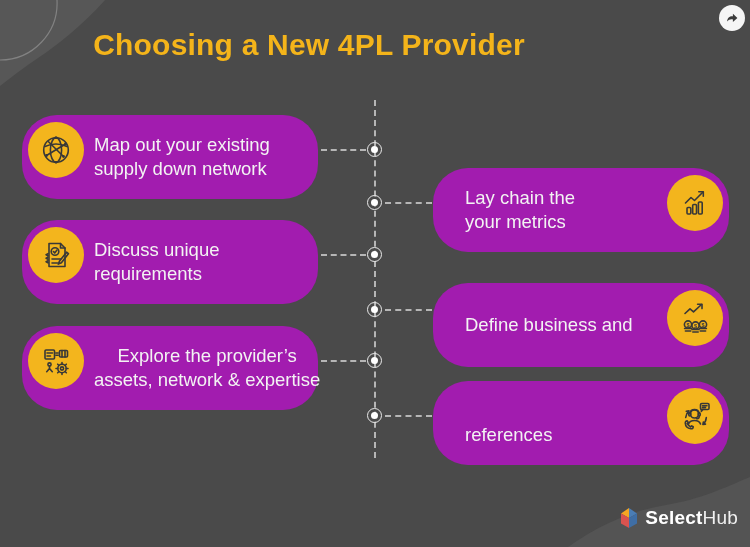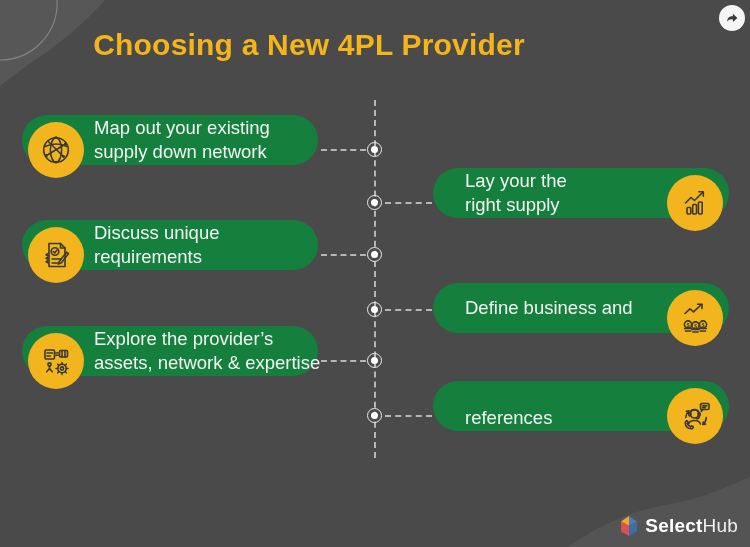--- a/index.html
+++ b/index.html
@@ -13,22 +13,22 @@
     position:absolute;left:0;top:28px;width:618px;margin:0;
     text-align:center;font-size:30px;font-weight:800;letter-spacing:.2px;
     color:#f4b41a;
   }
   .share-btn{
     position:absolute;left:719px;top:5px;width:26px;height:26px;border-radius:50%;
     background:#f5f5f5;display:flex;align-items:center;justify-content:center;
     cursor:pointer;
   }
   .pill{
-    position:absolute;height:50px;width:296px;border-radius:35px;
-    background:#15803d;display:flex;align-items:center;
+    position:absolute;height:84px;width:296px;border-radius:35px;
+    background:#a21caf;display:flex;align-items:center;
   }
   .pill .label{
     color:#f3f3f3;font-size:18.5px;line-height:24px;white-space:nowrap;
   }
   .pill.left{left:22px;}
   .pill.left .label{margin-left:72px;}
   .pill.right{left:433px;}
   .pill.right .label{margin-left:32px;}
   .badge{
     position:absolute;top:7px;width:56px;height:56px;border-radius:50%;
@@ -47,21 +47,21 @@
     border:1.5px solid #e9e9e9;background:transparent;
   }
   .tl-node::after{
     content:"";position:absolute;left:3px;top:3px;width:7px;height:7px;
     border-radius:50%;background:#ffffff;
   }
   .tl-conn{
     position:absolute;height:0;border-top:2px dashed rgba(255,255,255,.6);
   }
   .logo{
-    position:absolute;right:12px;bottom:10px;display:flex;align-items:flex-end;gap:6px;
+    position:absolute;right:12px;bottom:18px;display:flex;align-items:flex-end;gap:6px;
   }
   .logo-text{color:#ffffff;font-size:19px;letter-spacing:.2px;}
   .logo-text b{font-weight:800;}
   .logo-text span{font-weight:400;color:#f0f0f0;}
   .ic{stroke:#383838;stroke-width:1.6;fill:none;stroke-linecap:round;stroke-linejoin:round;}
 </style>
 </head>
 <body>
 
 <div class="stage">
@@ -134,21 +134,21 @@
           <path d="M10 16.6 l-1.9 1.1 1.9 1.1 M10 20.1 l-1.9 1.1 1.9 1.1 M10 23.6 l-1.9 1.1 1.9 1.1"></path>
         </g>
       </svg>
     </span>
     <div class="label">
       <span>Discuss unique</span><br>
       <span>requirements</span>
     </div>
   </div>
 
-  <div class="pill left" style="top:326px;">
+  <div class="pill left" style="top:326px;text-align:center;">
     <span class="badge">
       <svg width="36" height="36" viewBox="0 0 36 36">
         <g class="ic">
           <rect x="7" y="7" width="9.5" height="9" rx="1"></rect>
           <path d="M9 10 h5.5 M9 13 h3.5"></path>
           <rect x="21.5" y="7.5" width="8" height="6.5" rx="1"></rect>
           <path d="M24 7.5 v6.5 M27 7.5 v6.5"></path>
           <path d="M17.8 10 h2.4 M17.8 12.3 h2.4"></path>
           <circle cx="11.5" cy="21.5" r="1.6"></circle>
           <path d="M11.5 23.1 v2.4 M11.5 25.5 l-2.8 3.2 M11.5 25.5 l2.8 3.2"></path>
@@ -159,22 +159,22 @@
       </svg>
     </span>
     <div class="label">
       <span>Explore the provider’s</span><br>
       <span>assets, network &amp; expertise</span>
     </div>
   </div>
 
   <div class="pill right" style="top:168px;">
     <div class="label">
-      <span>Lay your the</span><br>
-      <span>right supply</span>
+      <span>Lay chain the</span><br>
+      <span>your metrics</span>
     </div>
     <span class="badge">
       <svg width="36" height="36" viewBox="0 0 36 36">
         <g class="ic">
           <rect x="10" y="22.5" width="3.8" height="6.5" rx="1"></rect>
           <rect x="15.7" y="19.5" width="3.8" height="9.5" rx="1"></rect>
           <rect x="21.4" y="17" width="3.8" height="12" rx="1"></rect>
           <path d="M8.5 18 L14 12.5 L17.5 15.5 L26 7"></path>
           <path d="M21.8 6.7 H26.3 V11.2"></path>
         </g>

